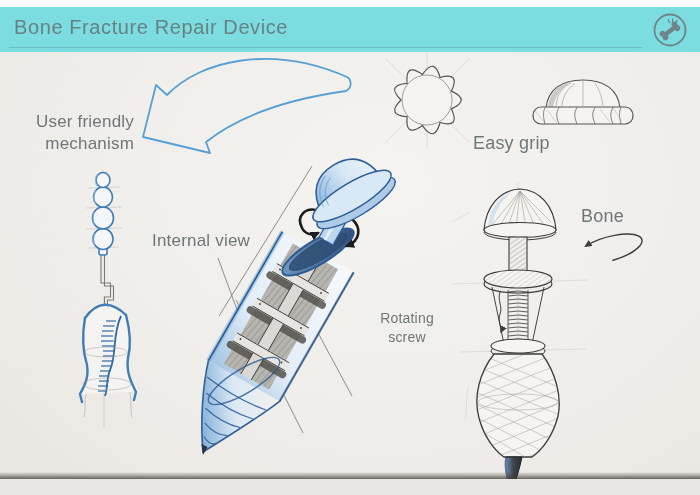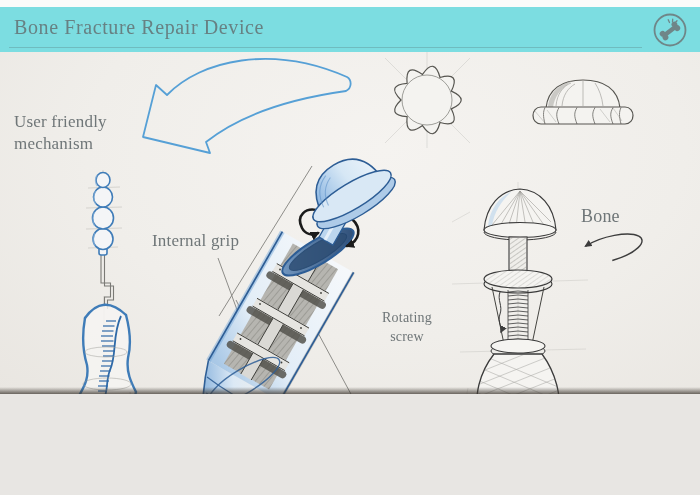--- a/index.html
+++ b/index.html
@@ -1,39 +1,39 @@
 <!DOCTYPE html>
 <html><head>
 <meta charset="utf-8">
 <style>
   html,body{margin:0;padding:0;background:#e8e6e3;}
   .stage{
-    position:relative;width:700px;height:394px;overflow:hidden;
-    font-family:Liberation Serif, serif;
+    position:relative;width:700px;height:479px;overflow:hidden;
+    font-family:Liberation Sans, sans-serif;
     background:radial-gradient(ellipse at 55% 38%, #f5f3f0 0%, #f0eeea 55%, #e9e6e1 100%);
   }
   .topstrip{position:absolute;left:0;top:0;width:700px;height:7px;background:#fbfbfa;}
   .header{
     position:absolute;left:0;top:7px;width:700px;height:45px;
     background:#7cdde1;display:flex;align-items:center;
   }
   .header .title{
     position:absolute;left:14px;top:9px;font-size:20px;letter-spacing:0.6px;
     color:#678183;font-weight:400;
   }
   .header .rule{
     position:absolute;left:9px;right:58px;bottom:4px;height:1px;
     background:rgba(90,125,128,0.35);
   }
   .hicon{position:absolute;right:12px;top:5px;width:36px;height:36px;}
   .label{
     position:absolute;color:#6f7678;white-space:pre-line;z-index:3;
     letter-spacing:0.2px;
   }
-  .lbl-userfriendly{left:14px;top:111px;width:120px;text-align:left;font-size:17px;line-height:1.32;}
+  .lbl-userfriendly{left:14px;top:111px;width:120px;text-align:right;font-size:17px;line-height:1.32;}
   .lbl-internal{left:152px;top:231px;font-size:17px;}
   .lbl-easygrip{left:473px;top:133px;font-size:18px;}
   .lbl-rotating{left:346px;top:309px;width:122px;text-align:center;font-size:14px;line-height:1.33;}
   .lbl-twist{left:581px;top:206px;font-size:18px;}
   .sketch{position:absolute;left:0;top:0;z-index:1;}
   .botshadow{
     position:absolute;left:0;bottom:0;width:700px;height:7px;z-index:4;
     background:linear-gradient(to bottom, rgba(90,84,76,0), rgba(62,56,49,0.75));
   }
 </style>
@@ -59,21 +59,22 @@
       <g stroke="#6f8688" stroke-width="1.3" stroke-linecap="round">
         <line x1="17.5" y1="10.5" x2="16.2" y2="7.8"></line>
         <line x1="20.5" y1="10" x2="20.7" y2="7.2"></line>
         <line x1="23" y1="11" x2="25" y2="8.8"></line>
       </g>
     </svg>
   </div>
 
   <div class="label lbl-userfriendly">User friendly
 mechanism</div>
-  <div class="label lbl-internal">Internal grip</div>
+  <div class="label lbl-internal">Internal view</div>
+  <div class="label lbl-easygrip">Easy grip</div>
   <div class="label lbl-rotating">Rotating
 screw</div>
   <div class="label lbl-twist">Bone</div>
 
   <svg class="sketch" width="700" height="495" viewBox="0 0 700 495">
     <defs>
       <marker id="ahb" orient="auto" markerUnits="userSpaceOnUse" markerWidth="11" markerHeight="11" refX="7" refY="4.5">
         <path d="M0,0 L9,4.5 L0,9 Z" fill="#1b1b1b"></path>
       </marker>
       <marker id="ahg" orient="auto" markerUnits="userSpaceOnUse" markerWidth="10" markerHeight="10" refX="6" refY="4">

